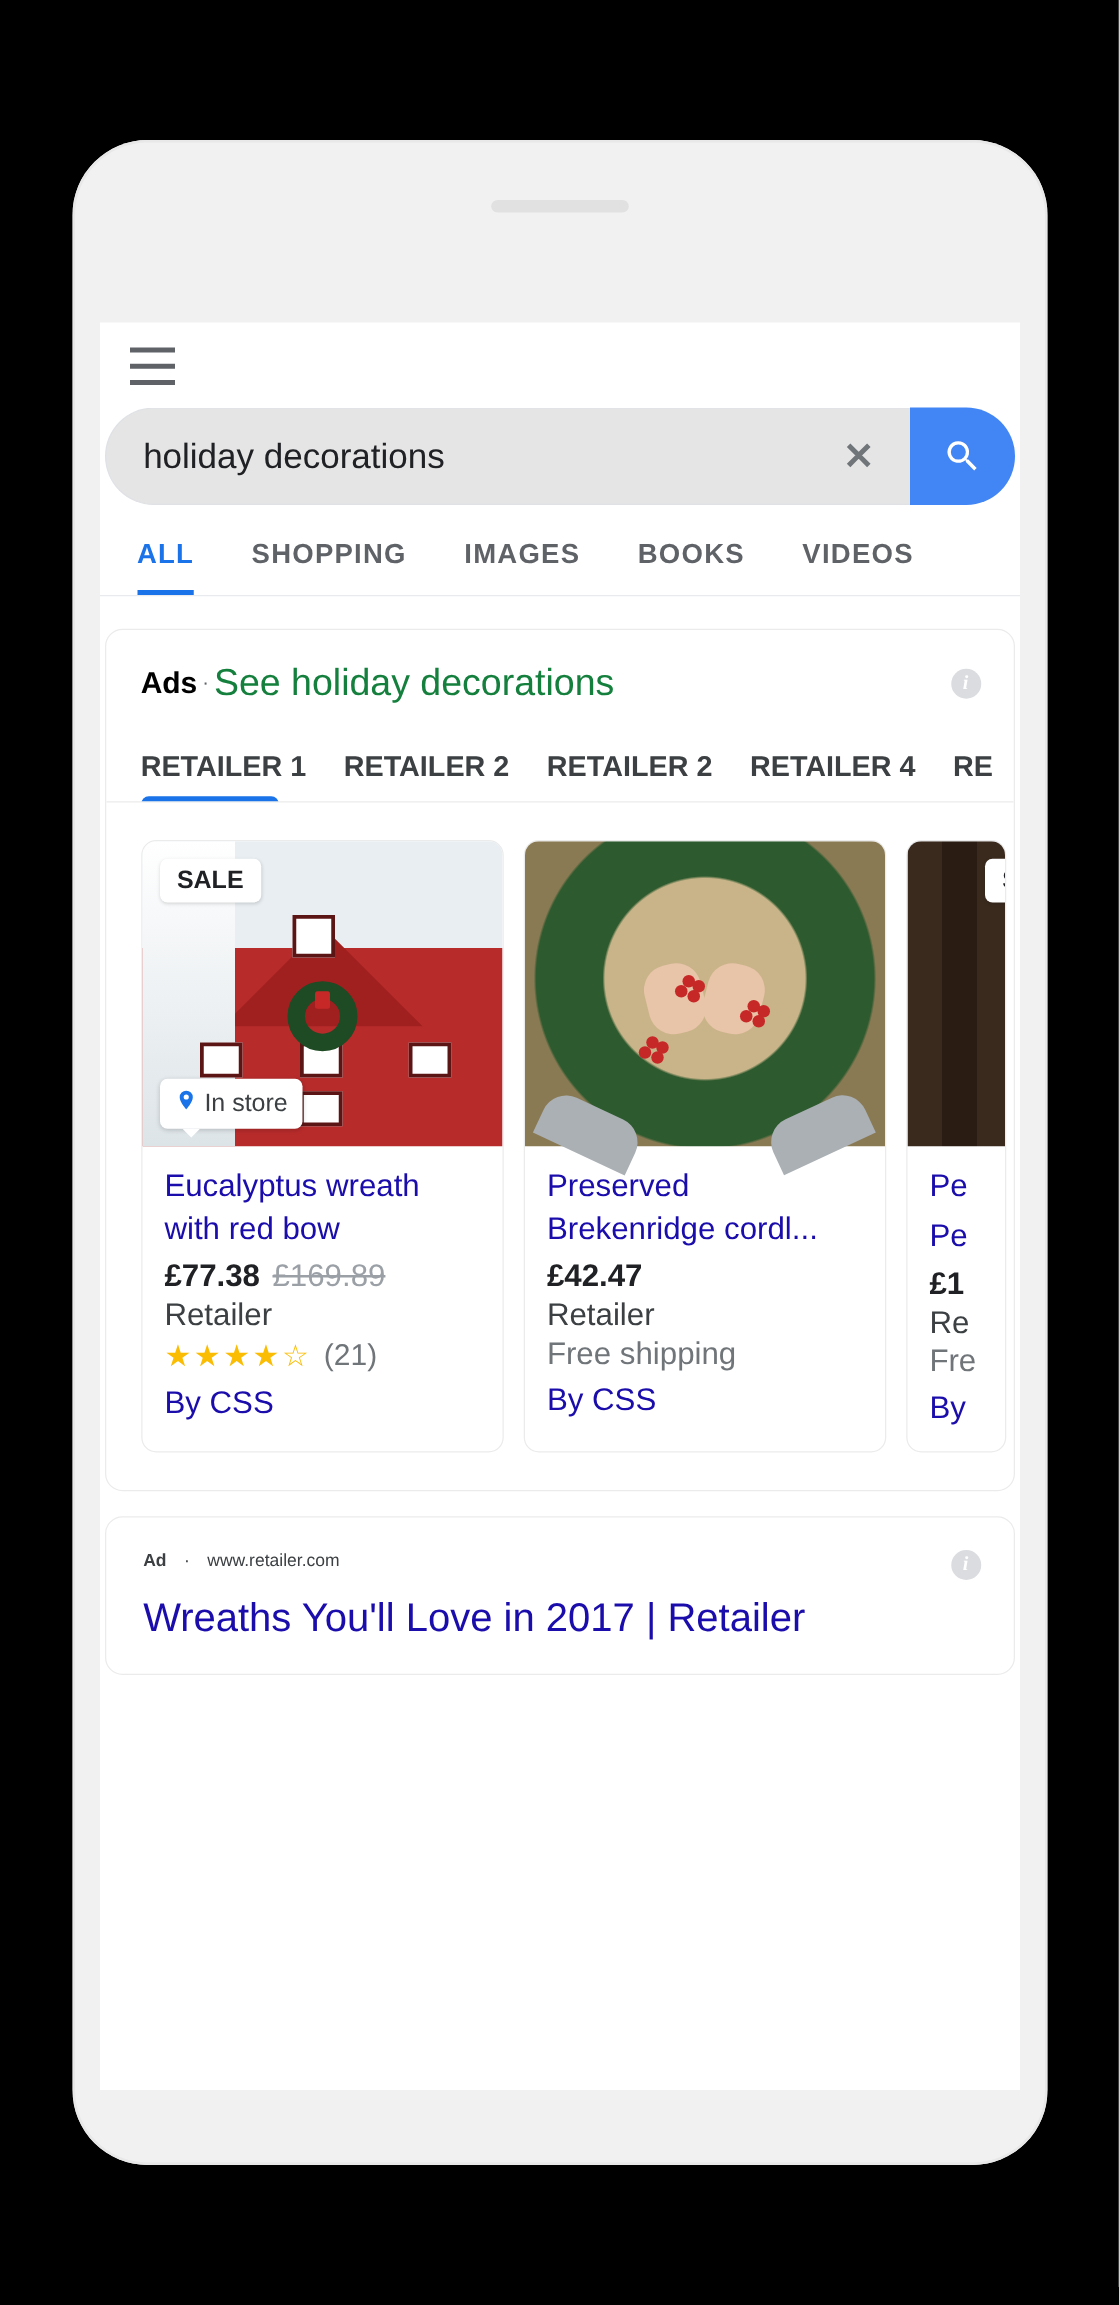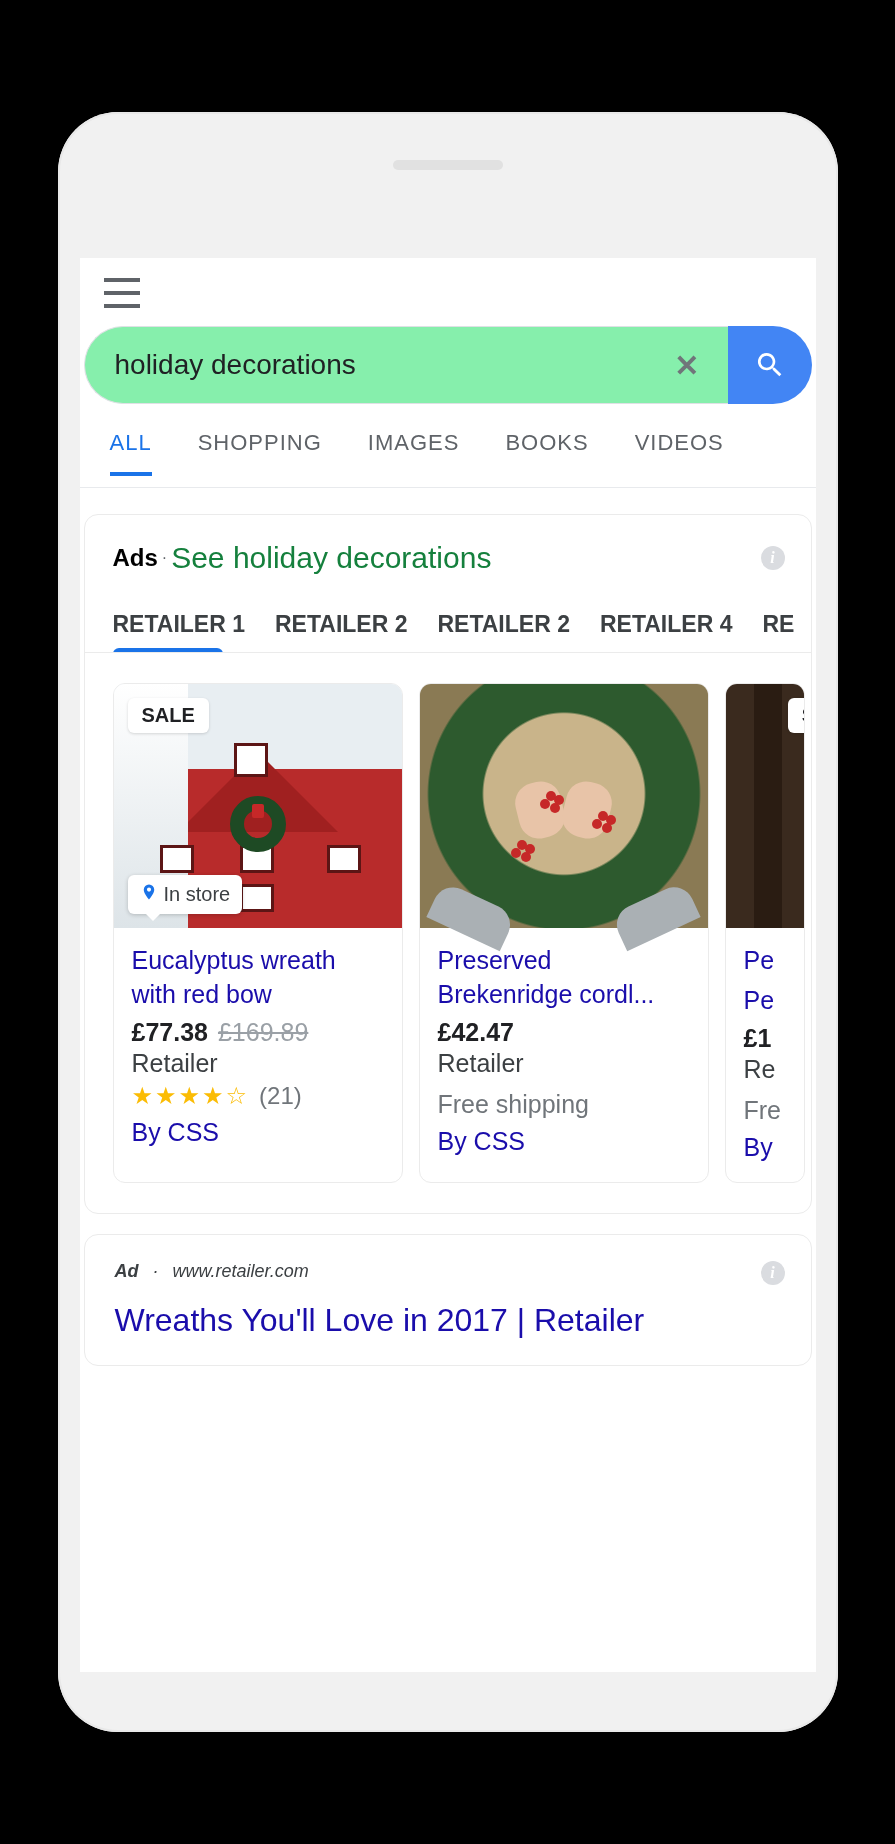--- a/index.html
+++ b/index.html
@@ -73,21 +73,21 @@
   }
   .search-pill {
     flex: 1;
     border: 1px solid #dfe1e5;
     border-radius: 40px 0 0 40px;
     display: flex;
     align-items: center;
     padding: 0 18px 0 30px;
     font-size: 28px;
     color: #202124;
-    background: #86efac;
+    background: #e5e5e5;
     border-right: none;
   }
   .search-pill input {
     border: none; outline: none; font-size: 28px; flex:1; color:#202124;
     background: transparent;
   }
   .clear-x {
     color: #70757a; font-size: 30px; font-weight: bold; cursor: pointer;
     padding: 0 10px;
   }
@@ -97,24 +97,24 @@
     border-radius: 0 40px 40px 0;
     display:flex; align-items:center; justify-content:center;
     cursor:pointer;
   }
   .search-btn svg { width: 32px; height: 32px; fill:#fff; }
 
   
   .nav-tabs {
     display: flex;
     gap: 46px;
-    padding: 26px 30px 11px 30px;
+    padding: 26px 30px 0 30px;
     border-bottom: 1px solid #e8eaed;
     font-size: 22px;
-    font-weight: 400;
+    font-weight: 700;
     color: #5f6368;
     letter-spacing: 1px;
   }
   .nav-tab { padding-bottom: 16px; cursor:pointer; white-space: nowrap;}
   .nav-tab.active { color: #1a73e8; border-bottom: 4px solid #1a73e8; }
 
   
   .ads-card {
     margin: 26px 4px 0;
     border: 1px solid #ebebeb;
@@ -194,21 +194,21 @@
   .instore-badge::after{
     content:""; position:absolute; bottom:-7px; left:18px;
     border:7px solid transparent; border-top-color:#fff; border-bottom:none;
   }
   .pin-ic { color:#1a73e8; font-size:20px; }
   .pinfo { padding: 16px 18px 20px; }
   .ptitle { color:#1a0dab; font-size:25px; line-height:1.35; margin-bottom:6px; }
   .pprice { font-size:25px; font-weight:700; color:#202124; }
   .pprice .old { color:#9aa0a6; text-decoration:line-through; font-weight:400; margin-left:10px;}
   .pret { font-size:25px; color:#3c4043; margin-top:2px; }
-  .pship { font-size:25px; color:#70757a; margin-top:12px; }
+  .pship { font-size:25px; color:#70757a; margin-top:2px; }
   .prating { display:flex; align-items:center; gap:10px; margin-top:4px; }
   .stars { color:#fbbc04; font-size:24px; letter-spacing:2px; }
   .rcount { color:#70757a; font-size:24px; }
   .pcss { color:#1a0dab; font-size:25px; margin-top:8px; }
 
   
   .img1 {
     background: linear-gradient(#e8eef2 0 35%, #b82b2b 35% 100%);
     position:relative;
   }
@@ -250,21 +250,21 @@
   }
 
   
   .textad {
     margin: 20px 4px 0;
     border: 1px solid #ebebeb;
     border-radius: 14px;
     padding: 26px 30px;
     position:relative;
   }
-  .textad-line1 { display:flex; align-items:center; gap:14px; font-size:18px; color:#3c4043;font-style:italic;}
+  .textad-line1 { display:flex; align-items:center; gap:14px; font-size:14px; color:#3c4043;}
   .textad-line1 .lbl{font-weight:700;}
   .textad-title { color:#1a0dab; font-size:32px; margin-top:20px; cursor:pointer;}
   .textad .info-ic { top:26px; }
 </style>
 </head>
 <body>
 
 <div class="phone-frame">
   <div class="speaker"></div>
 

